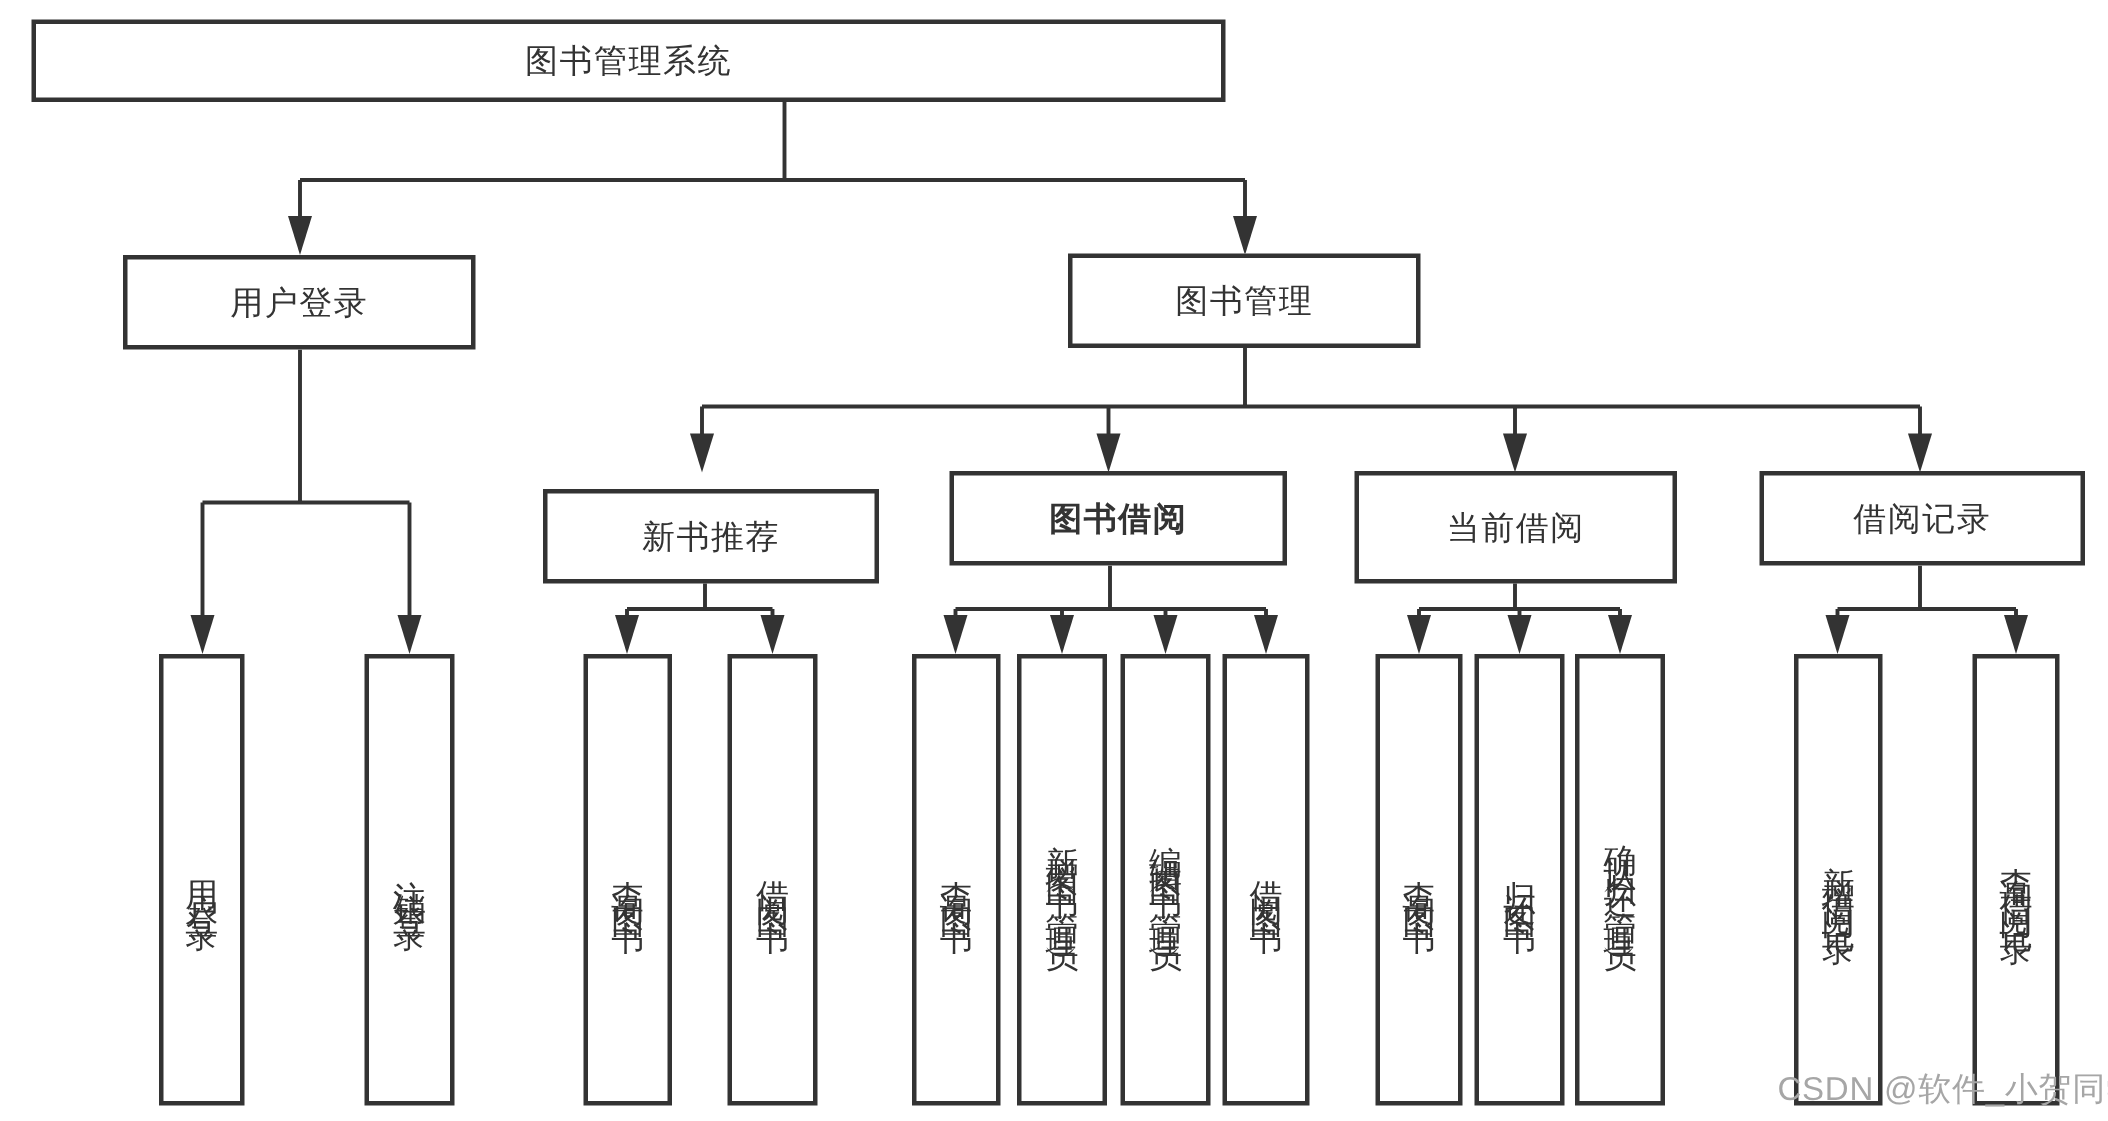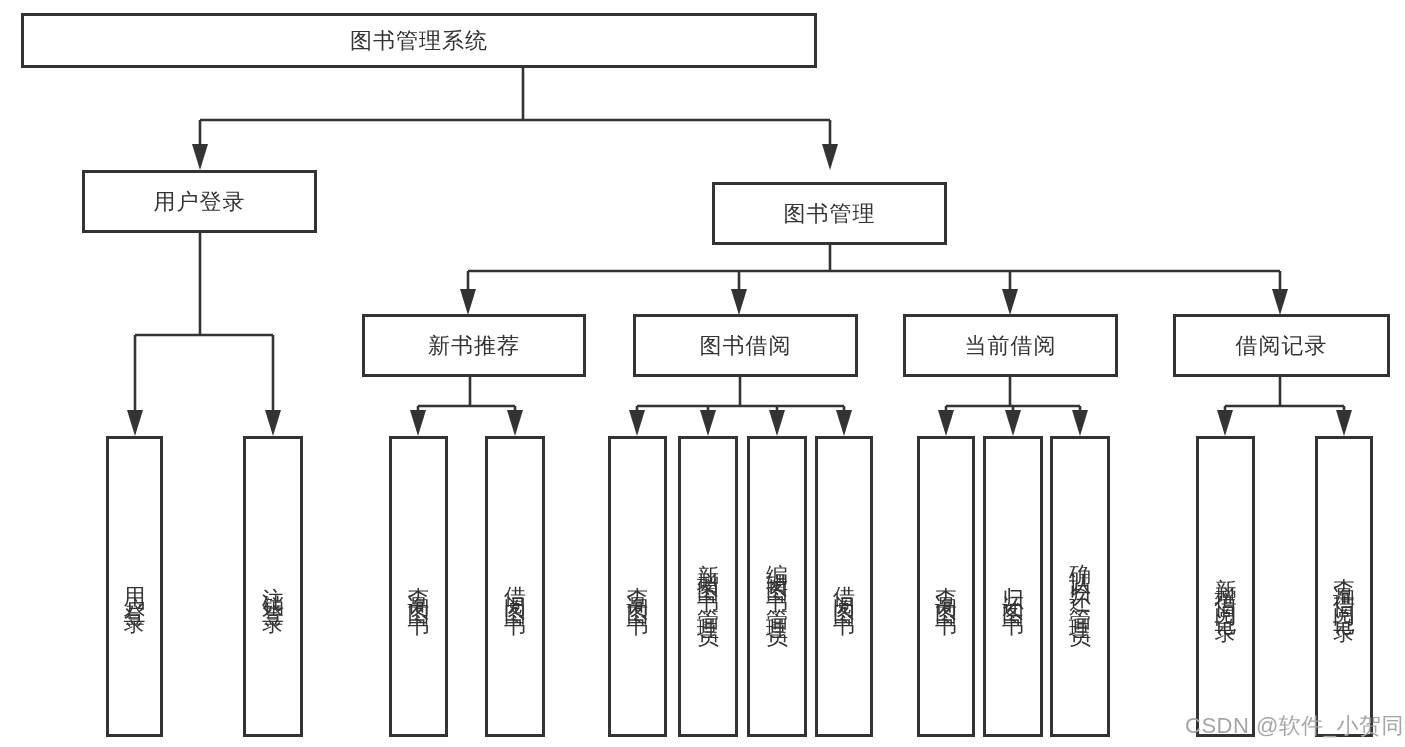--- a/index.html
+++ b/index.html
@@ -44,25 +44,25 @@
     writing-mode: vertical-rl;
     text-orientation: mixed;
     letter-spacing: 9px;
     font-size: 22px;
     line-height: 1;
   }
 
   
   #root          { left: 21px;   top: 13px;  width: 796px; height: 55px; }
   #user-login    { left: 82px;   top: 170px; width: 235px;  height: 63px; }
-  #book-mgmt     { left: 712px;  top: 182px; width: 235px;  height: 63px; }
-
-  #new-book-rec  { left: 362px;  top: 314px; width: 224px;  height: 63px; }
-  #book-borrow   { left: 633px;  top: 314px; width: 225px;  height: 63px; }
-  #current-borrow{ left: 903px;  top: 314px; width: 215px;  height: 63px; }
+  #book-mgmt     { left: 712px;  top: 169px; width: 235px;  height: 63px; }
+
+  #new-book-rec  { left: 362px;  top: 326px; width: 224px;  height: 63px; }
+  #book-borrow   { left: 633px;  top: 314px; width: 225px;  height: 63px; font-weight: bold; }
+  #current-borrow{ left: 903px;  top: 314px; width: 215px;  height: 75px; }
   #borrow-record { left: 1173px; top: 314px; width: 217px;  height: 63px; }
 
   .leaf { top: 436px; height: 301px; }
   #leaf-user-login     { left: 106px;  width: 57px; }
   #leaf-logout         { left: 243px;  width: 60px; }
   #leaf-query-book-1   { left: 389px;  width: 59px; }
   #leaf-borrow-book-1  { left: 485px;  width: 60px; }
   #leaf-query-book-2   { left: 608px;  width: 59px; }
   #leaf-add-book       { left: 678px;  width: 60px; }
   #leaf-edit-book      { left: 747px;  width: 60px; }

